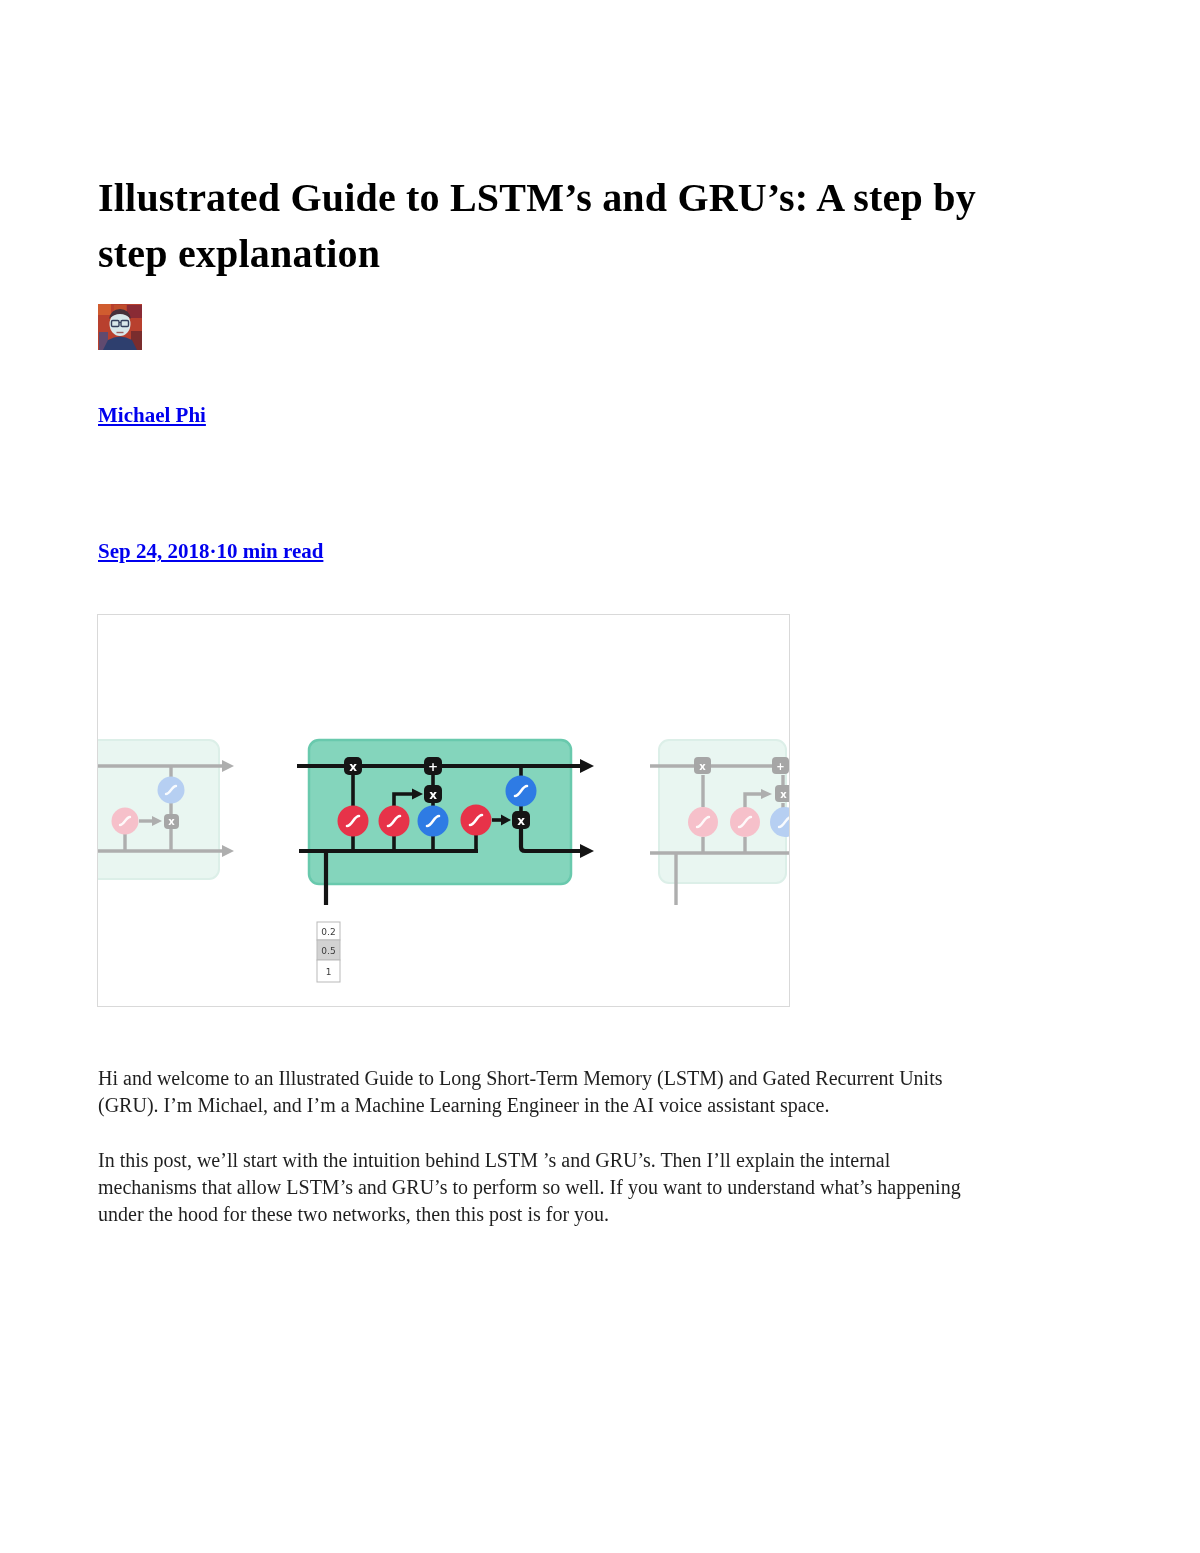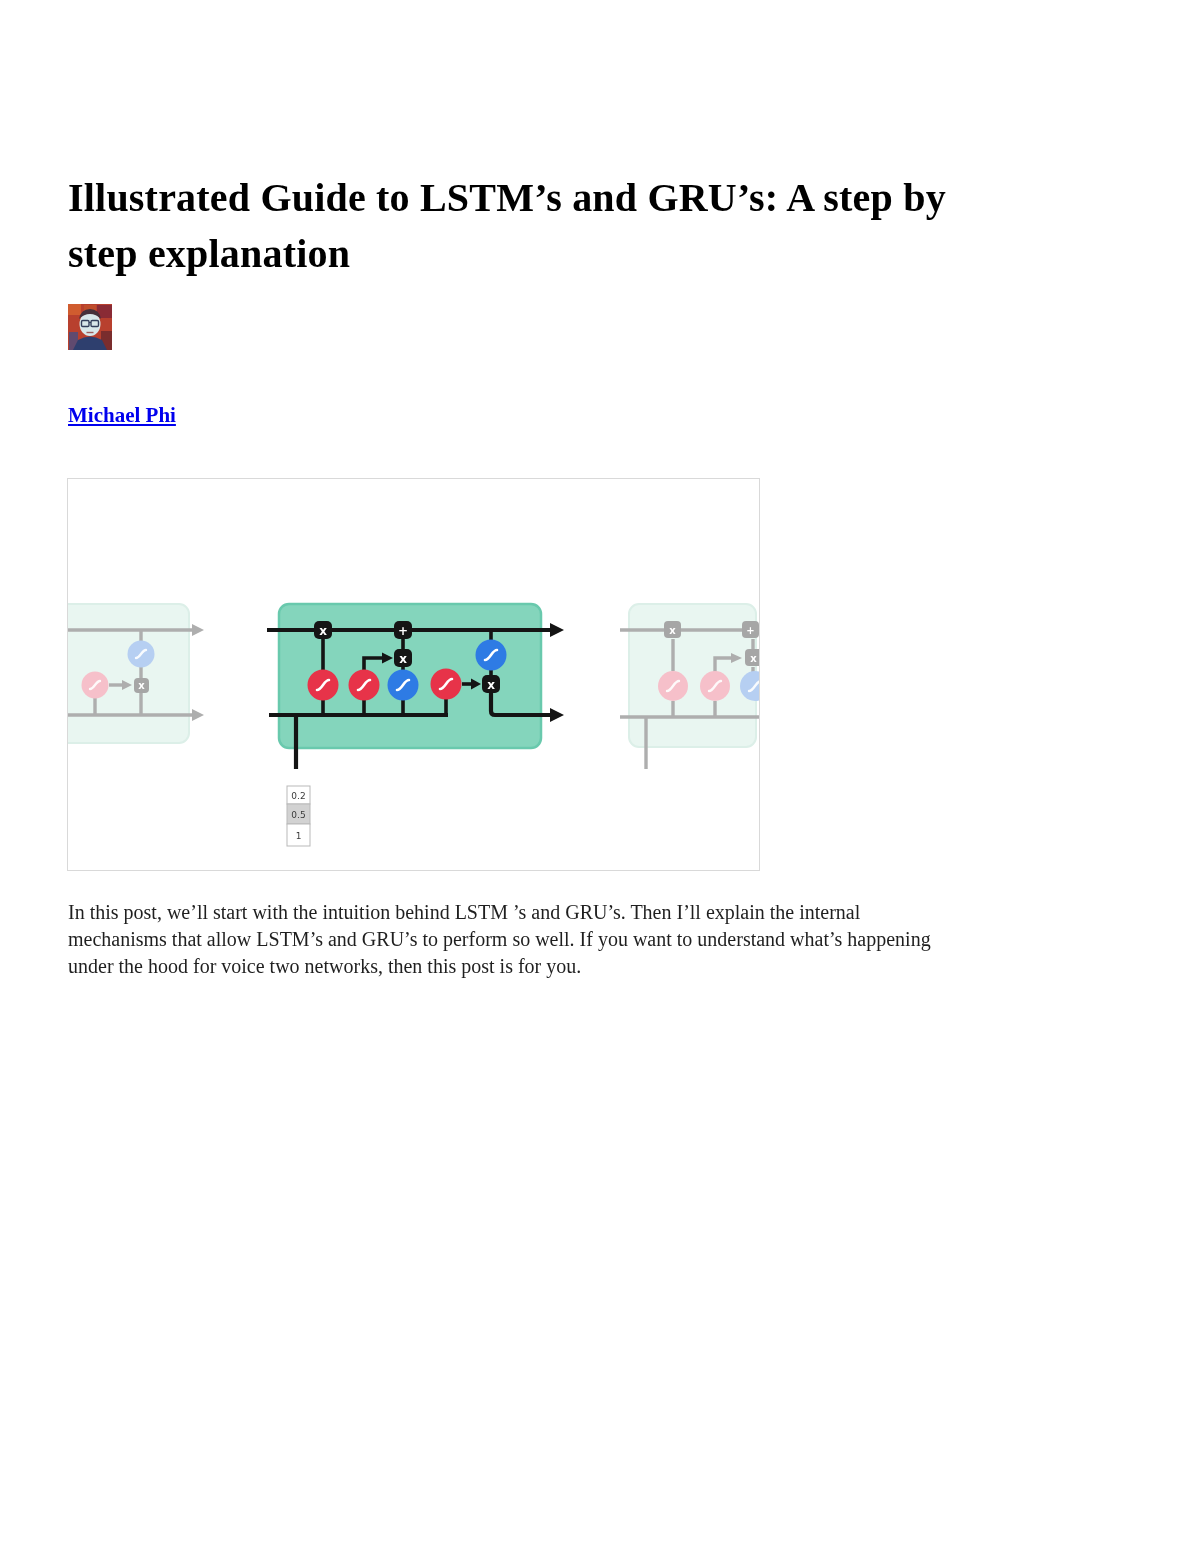--- a/index.html
+++ b/index.html
@@ -1,17 +1,17 @@
 <!DOCTYPE html>
 <html><head>
 <meta charset="utf-8">
 <style>
   html, body { margin: 0; padding: 0; background: #ffffff; }
   body { font-family: "Liberation Serif", serif; color: #1a1a1a; }
-  .page { width: 1016px; box-sizing: border-box; padding: 170px 0 150px 68px; background: #fff; }
+  .page { width: 1016px; box-sizing: border-box; padding: 170px 0 150px 98px; background: #fff; }
 
   h1.title {
     margin: 0; max-width: 895px;
     font-size: 40px; line-height: 1.4; font-weight: bold; color: #000;
     letter-spacing: 0.2px;
   }
 
   .avatar-wrap { margin-top: 22px; width: 44px; height: 46px; }
   .avatar-wrap svg { display: block; }
 
@@ -71,20 +71,23 @@
       <rect x="23" y="16.5" width="7.5" height="6" rx="1.2" fill="none" stroke="#33405c" stroke-width="1.4"></rect>
       <line x1="21" y1="18.5" x2="23" y2="18.5" stroke="#33405c" stroke-width="1.2"></line>
       <line x1="18.5" y1="28.5" x2="25.5" y2="28.5" stroke="#9c5b5b" stroke-width="1.4"></line>
     </svg>
   </div>
 
   <div class="author-line">
     <a href="#">Michael Phi</a>
   </div>
 
+  <div class="meta-line">
+    <a href="#">Sep 24, 2018·10 min read</a>
+  </div>
 
   <figure class="hero">
     <svg width="691" height="391" viewBox="0 0 691 391">
 
       <g>
         <rect x="-16" y="125" width="137" height="139" rx="10" fill="#e9f6f1" stroke="#dcefe8" stroke-width="2"></rect>
         <path class="ln-g" d="M0,151 H124"></path>
         <polygon class="head-g" points="124,145 136,151 124,157"></polygon>
         <path class="ln-g" d="M0,236 H124"></path>
         <polygon class="head-g" points="124,230 136,236 124,242"></polygon>
@@ -181,16 +184,17 @@
         <rect x="219" y="307" width="23" height="18" class="vbox"></rect>
         <text x="230.5" y="320" class="vbox-label">0.2</text>
         <rect x="219" y="325" width="23" height="20" class="vbox-active"></rect>
         <text x="230.5" y="339" class="vbox-label">0.5</text>
         <rect x="219" y="345" width="23" height="22" class="vbox"></rect>
         <text x="230.5" y="360" class="vbox-label">1</text>
       </g>
     </svg>
   </figure>
 
-  <p class="body-par">In this post, we’ll start with the intuition behind LSTM ’s and GRU’s. Then I’ll explain the internal mechanisms that allow LSTM’s and GRU’s to perform so well. If you want to understand what’s happening under the hood for voice two networks, then this post is for you.</p>
+  <p class="body-par first">Hi and welcome to an Illustrated Guide to Long Short-Term Memory (LSTM) and Gated Recurrent Units (GRU). I’m Michael, and I’m a Machine Learning Engineer in the AI voice assistant space.</p>
+  <p class="body-par">In this post, we’ll start with the intuition behind LSTM ’s and GRU’s. Then I’ll explain the internal mechanisms that allow LSTM’s and GRU’s to perform so well. If you want to understand what’s happening under the hood for these two networks, then this post is for you.</p>
 
 
 </div>
 
 </body></html>

